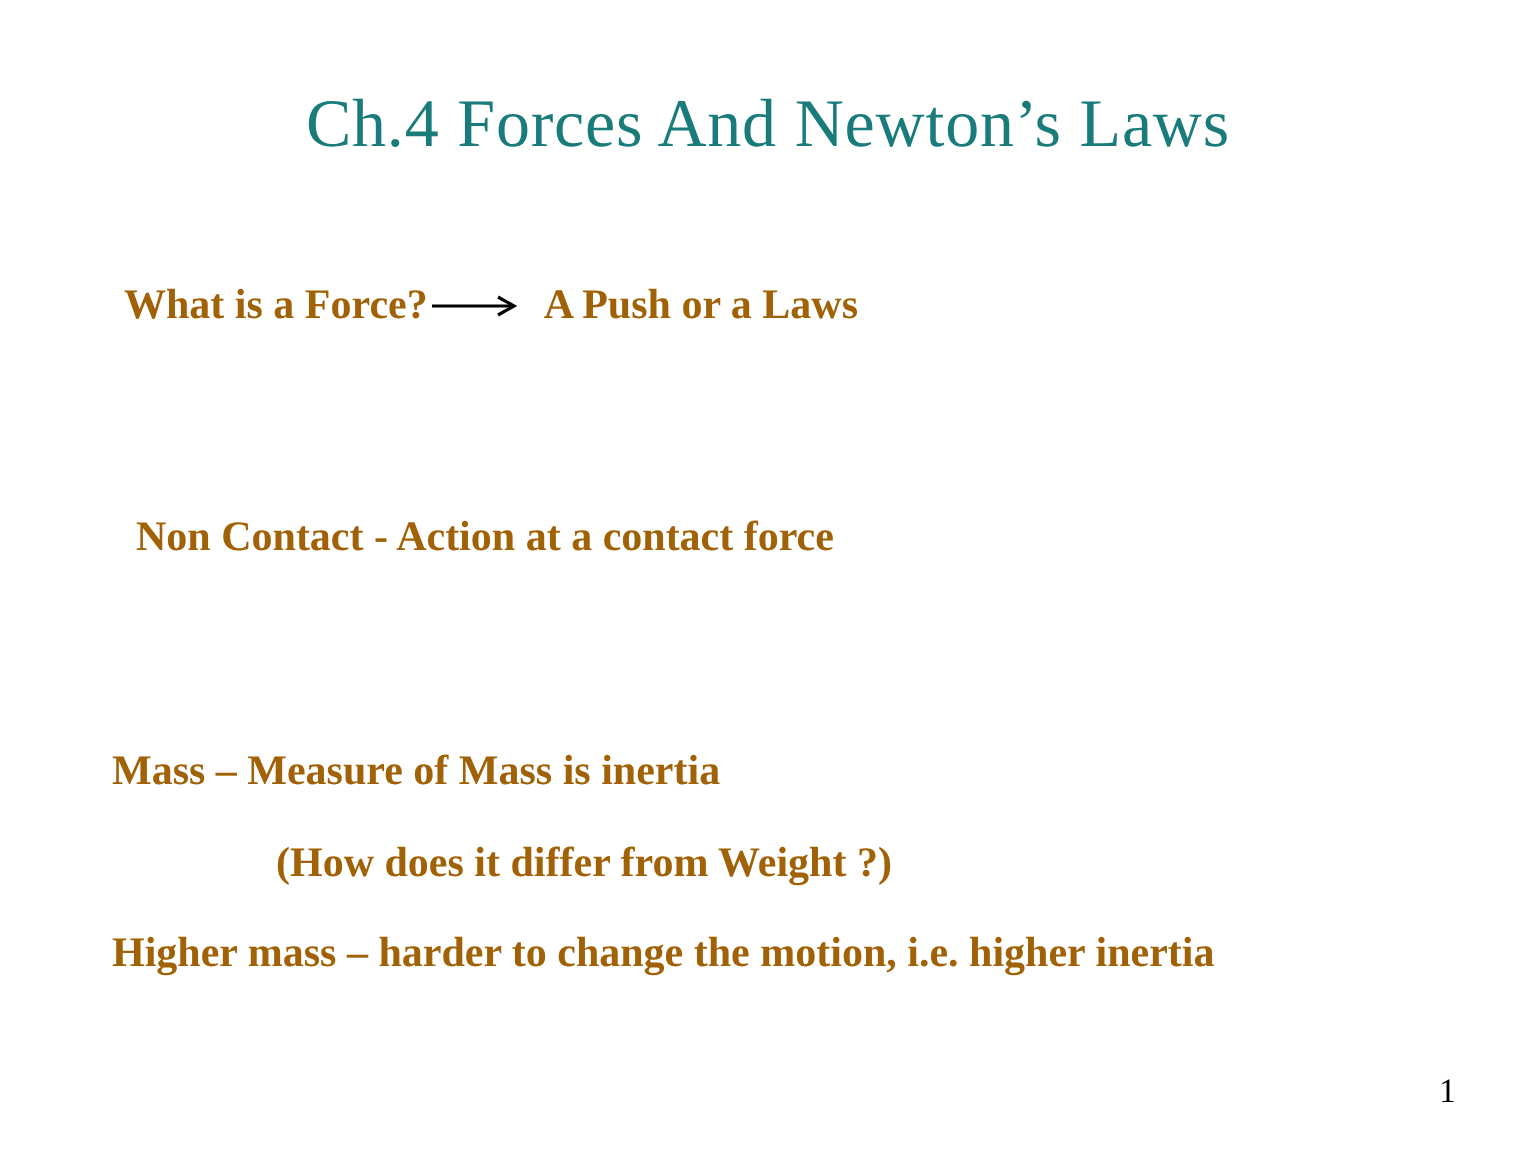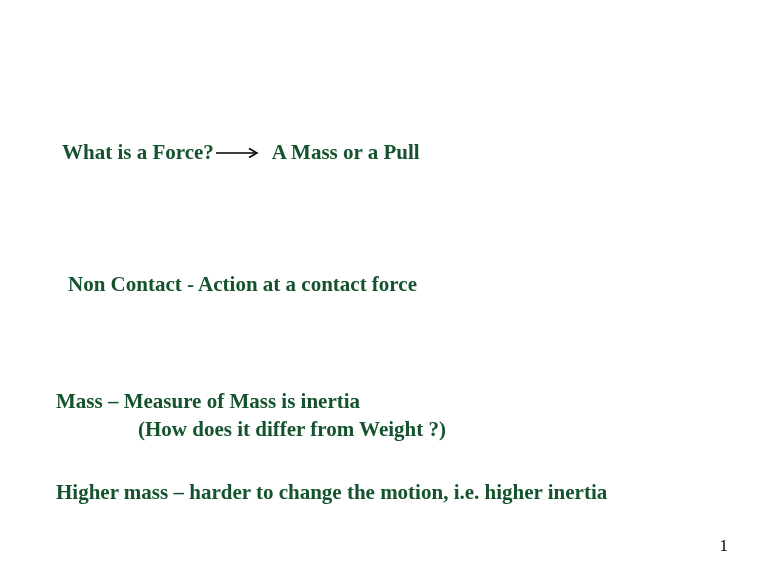--- a/index.html
+++ b/index.html
@@ -30,30 +30,29 @@
     font-family: "Liberation Serif", serif;
     font-size: 34px;
     font-weight: normal;
     letter-spacing: 0.4px;
     white-space: nowrap;
   }
   .body-line {
     position: absolute;
     font-family: "Liberation Serif", serif;
     font-weight: bold;
-    color: #14532d;
+    color: #a16207;
     font-size: 21px;
     white-space: nowrap;
-    margin-top: 16px;
   }
   .line-2 { top: 199px; left: 68px; }
   .line-3 { top: 256px; left: 68px; }
   .line-4 { top: 308px; left: 68px; }
   .line-5 { top: 373px; left: 56px; }
-  .line-6 { top: 401px; left: 138px; }
+  .line-6 { top: 419px; left: 138px; }
   .line-7 { top: 464px; left: 56px; }
 
   .force-q {
     position: absolute;
     top: 140px;
     left: 62px;
     white-space: nowrap;
   }
   .arrow-wrap {
     display: inline-block;
@@ -78,26 +77,27 @@
     font-family: "Liberation Serif", serif;
     font-size: 17px;
     color: #000000;
   }
 </style>
 </head>
 <body>
 
 <div class="slide">
 
+  <div class="slide-title">Ch.4  Forces And Newton’s Laws</div>
 
   <div class="force-q">
     <span class="body-line" style="position:static;">What is a Force?</span><span class="arrow-wrap"><svg width="46" height="12" viewBox="0 0 46 12">
           <line x1="0" y1="6" x2="40" y2="6" stroke="#000000" stroke-width="1.6"></line>
           <polyline points="33,1.5 41,6 33,10.5" fill="none" stroke="#000000" stroke-width="1.6"></polyline>
-        </svg></span><span class="body-line push-pull" style="position:static;">A Mass or a Pull</span>
+        </svg></span><span class="body-line push-pull" style="position:static;">A Push or a Laws</span>
   </div>
 
 
   <div class="body-line line-3">Non Contact - Action at a contact force</div>
 
 
   <div class="body-line line-5">Mass –  Measure of Mass is inertia</div>
 
   <div class="body-line line-6">(How does it differ from Weight ?)</div>
 

